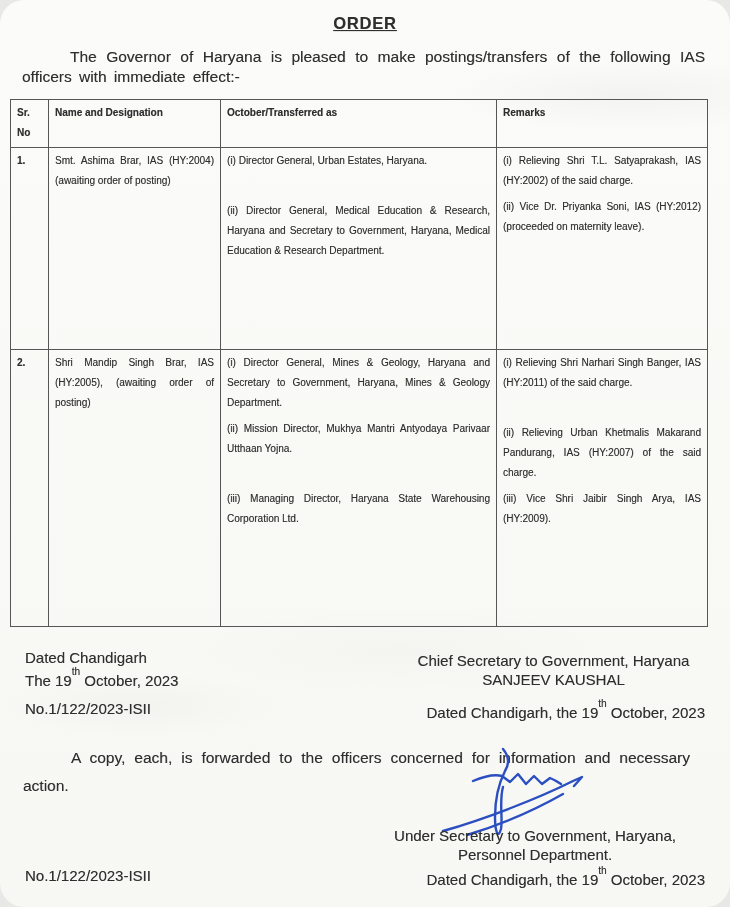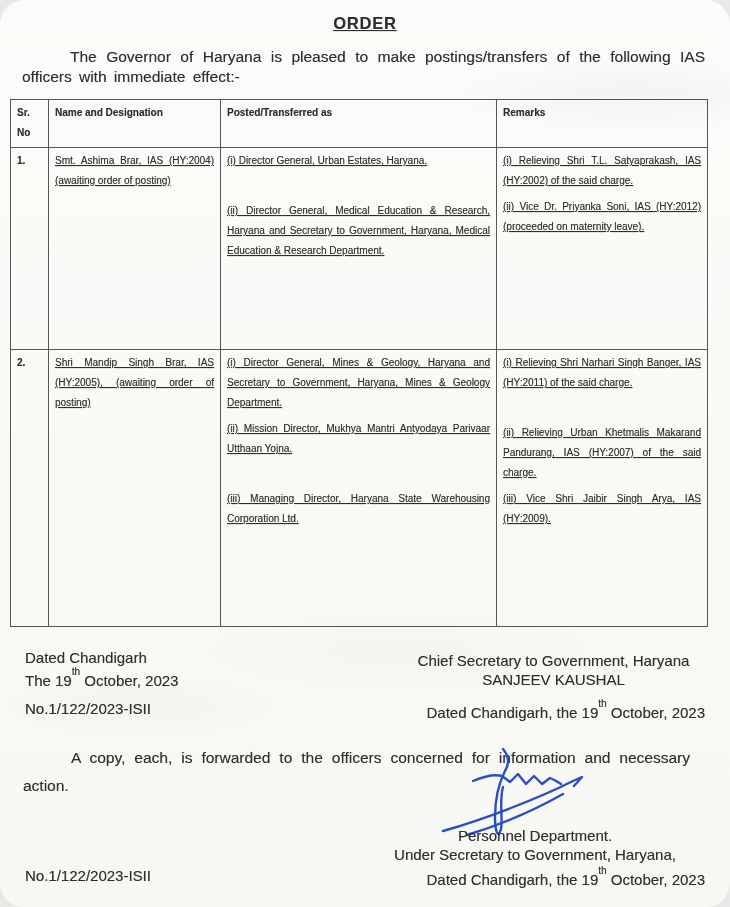--- a/index.html
+++ b/index.html
@@ -47,21 +47,21 @@
     border:1.4px solid #565656;
     vertical-align:top;
     padding:3px 6px 4px 6px;
     text-align:left;
   }
   table.postings th{font-weight:bold;line-height:20px;}
   tr.hrow{height:44px;}
   tr.row1{height:202px;}
   tr.row2{height:277px;}
   td.sr{font-weight:bold;}
-  td .cellp p{margin:0;text-align:justify;text-decoration:underline;}
+  td .cellp p{margin:0;text-align:justify;}
   td .cellp p + p{margin-top:6px;}
   td .cellp p.blank{height:24px;margin-top:0;}
   
   .abs{position:absolute;font-size:15px;line-height:19px;}
   .f-dated-left{left:25px;top:648px;}
   .f-signatory{left:400px;top:651px;width:307px;text-align:center;}
   .f-refrow1{left:25px;right:25px;top:699px;display:flex;justify-content:space-between;}
   .f-copynote{left:23px;top:728px;width:667px;text-indent:48px;text-align:justify;line-height:28px;word-spacing:3px;font-size:15.5px;}
   .f-undersec{left:370px;top:826px;width:330px;text-align:center;}
   .f-refrow2{left:25px;right:25px;top:866px;display:flex;justify-content:space-between;}
@@ -82,21 +82,21 @@
     <colgroup>
       <col style="width:38px">
         <col style="width:172px">
         <col style="width:276px">
         <col style="width:211px">
     </colgroup>
     <thead>
       <tr class="hrow">
         <th>Sr. No</th>
         <th>Name and Designation</th>
-        <th>Posted/Transferred as</th>
+        <th>October/Transferred as</th>
         <th>Remarks</th>
       </tr>
     </thead>
     <tbody>
       <tr class="row1">
         <td class="sr">1.</td>
         <td>
             <div class="cellp">
               <p>Smt. Ashima Brar, IAS (HY:2004) (awaiting order of posting)</p>
             </div>
@@ -162,22 +162,22 @@
   <div class="sigwrap">
     <svg width="190" height="102" viewBox="0 0 190 102">
       <path d="M88,6 C93,12 95,20 90,28 C84,40 80,58 80,74 C80,88 83,97 86,86 C88,76 84,58 88,44"></path>
       <path d="M58,38 C70,33 79,31 87,33 L95,39 L103,31 L111,41 L119,33 L127,41 L135,35 C140,37 143,39 146,41"></path>
       <path d="M28,88 C70,76 122,56 158,38 L167,34 L159,43"></path>
       <path d="M52,92 C85,82 118,68 148,51"></path>
     </svg>
   </div>
 
   <div class="abs f-undersec">
+    <div>Under Secretary to Government, Haryana,</div>
     <div>Personnel Department.</div>
-    <div>Under Secretary to Government, Haryana,</div>
   </div>
 
   <div class="abs f-refrow2">
     <span>No.1/122/2023-ISII</span>
     <span><span>Dated Chandigarh, the 19</span><sup class="d">th</sup><span> October, 2023</span></span>
   </div>
 
 </div>
 
 </body></html>

